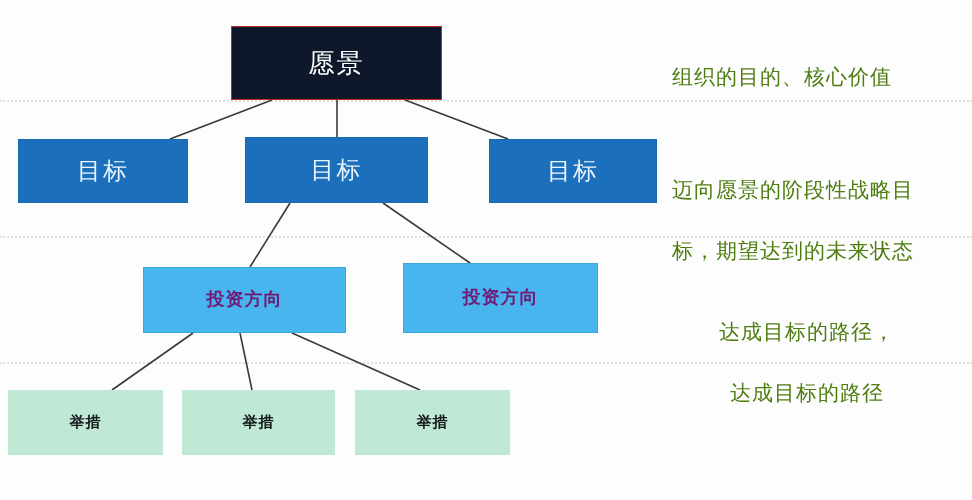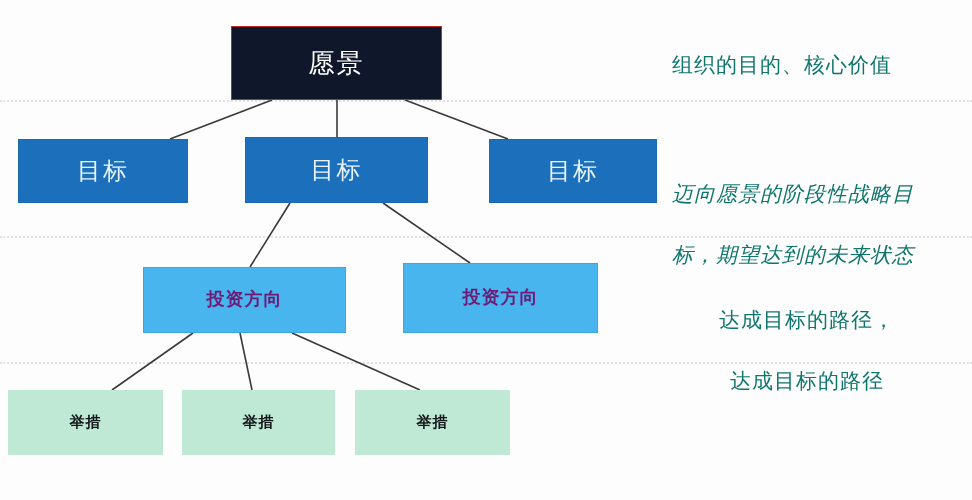--- a/index.html
+++ b/index.html
@@ -71,25 +71,26 @@
     border: 1px solid #bfe9d4;
     color: #14181c;
     font-size: 15px;
     font-weight: bold;
     letter-spacing: 1px;
     justify-content: center;
   }
   
   .desc {
     position: absolute;
-    color: #0f766e;
+    color: #4d7c0f;
     font-size: 21px;
     line-height: 1.45;
     letter-spacing: 1px;
     white-space: pre-line;
+    margin-top: 12px;
   }
   .desc-center { text-align: center; }
   .desc-left { text-align: left; }
   
   #logo {
     position: absolute;
     right: 14px;
     bottom: 14px;
     color: #9b9b9b;
     font-size: 17px;
@@ -129,21 +130,21 @@
 
   <div class="node node-goal" style="left:18px; top:139px; width:170px; height:64px;">
     <span>目标</span>
   </div>
   <div class="node node-goal" style="left:245px; top:137px; width:183px; height:66px;">
     <span>目标</span>
   </div>
   <div class="node node-goal" style="left:489px; top:139px; width:168px; height:64px;">
     <span>目标</span>
   </div>
-  <div class="desc desc-left" style="left:672px; top:149px;font-style:italic;">
+  <div class="desc desc-left" style="left:672px; top:133px;">
     <div>迈向愿景的阶段性战略目</div>
     <div>标，期望达到的未来状态</div>
   </div>
 
   <div class="node node-invest" style="left:143px; top:267px; width:203px; height:66px;">
     <span>投资方向</span>
   </div>
   <div class="node node-invest" style="left:403px; top:263px; width:195px; height:70px;">
     <span>投资方向</span>
   </div>

